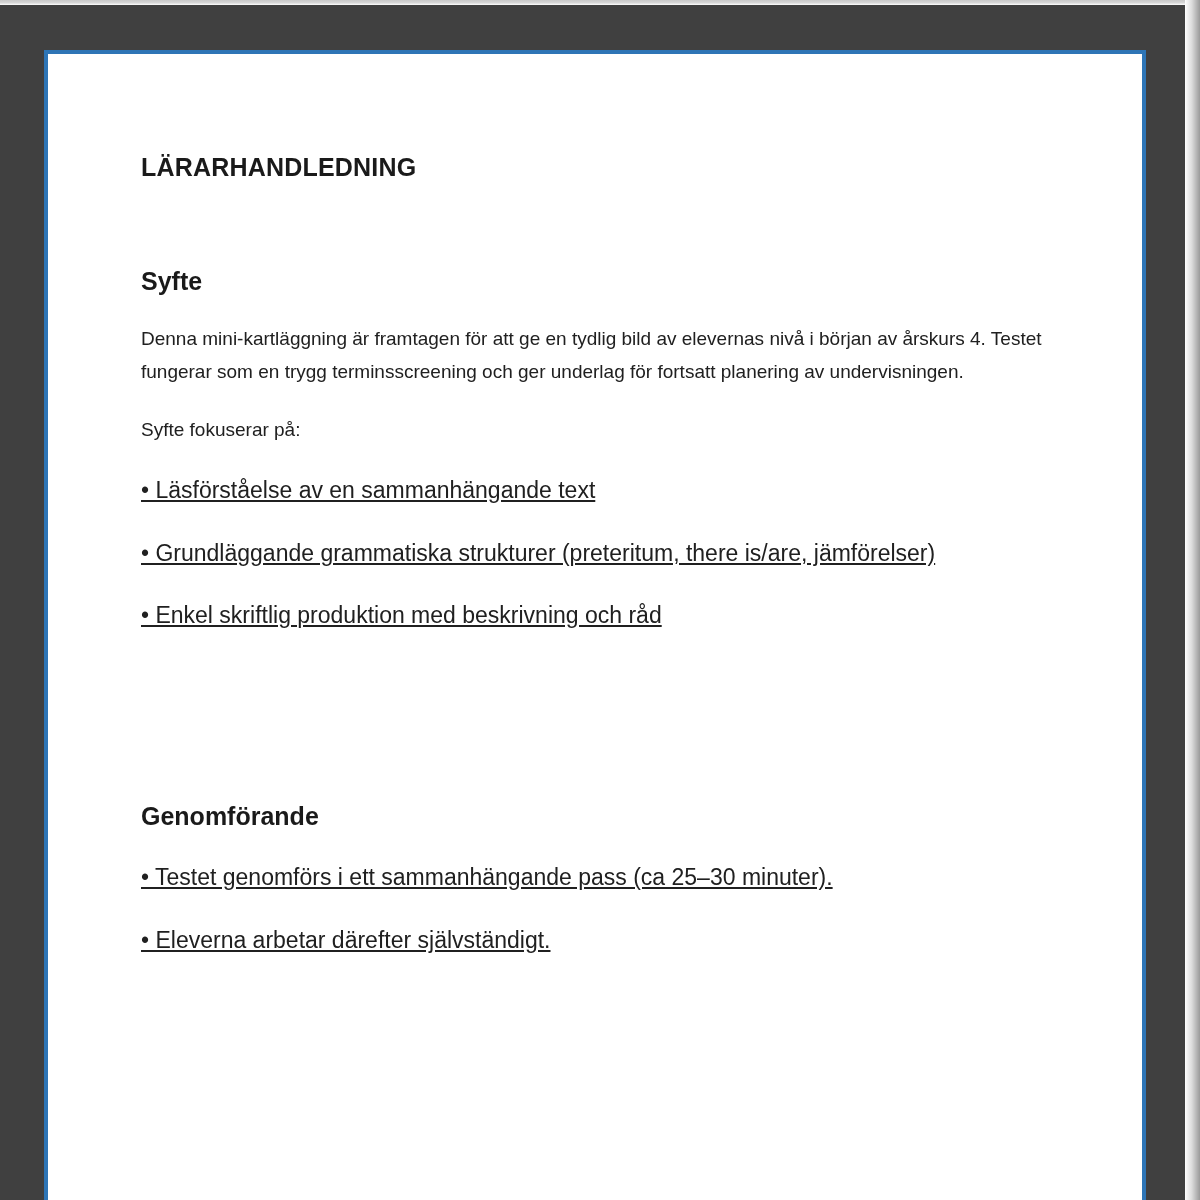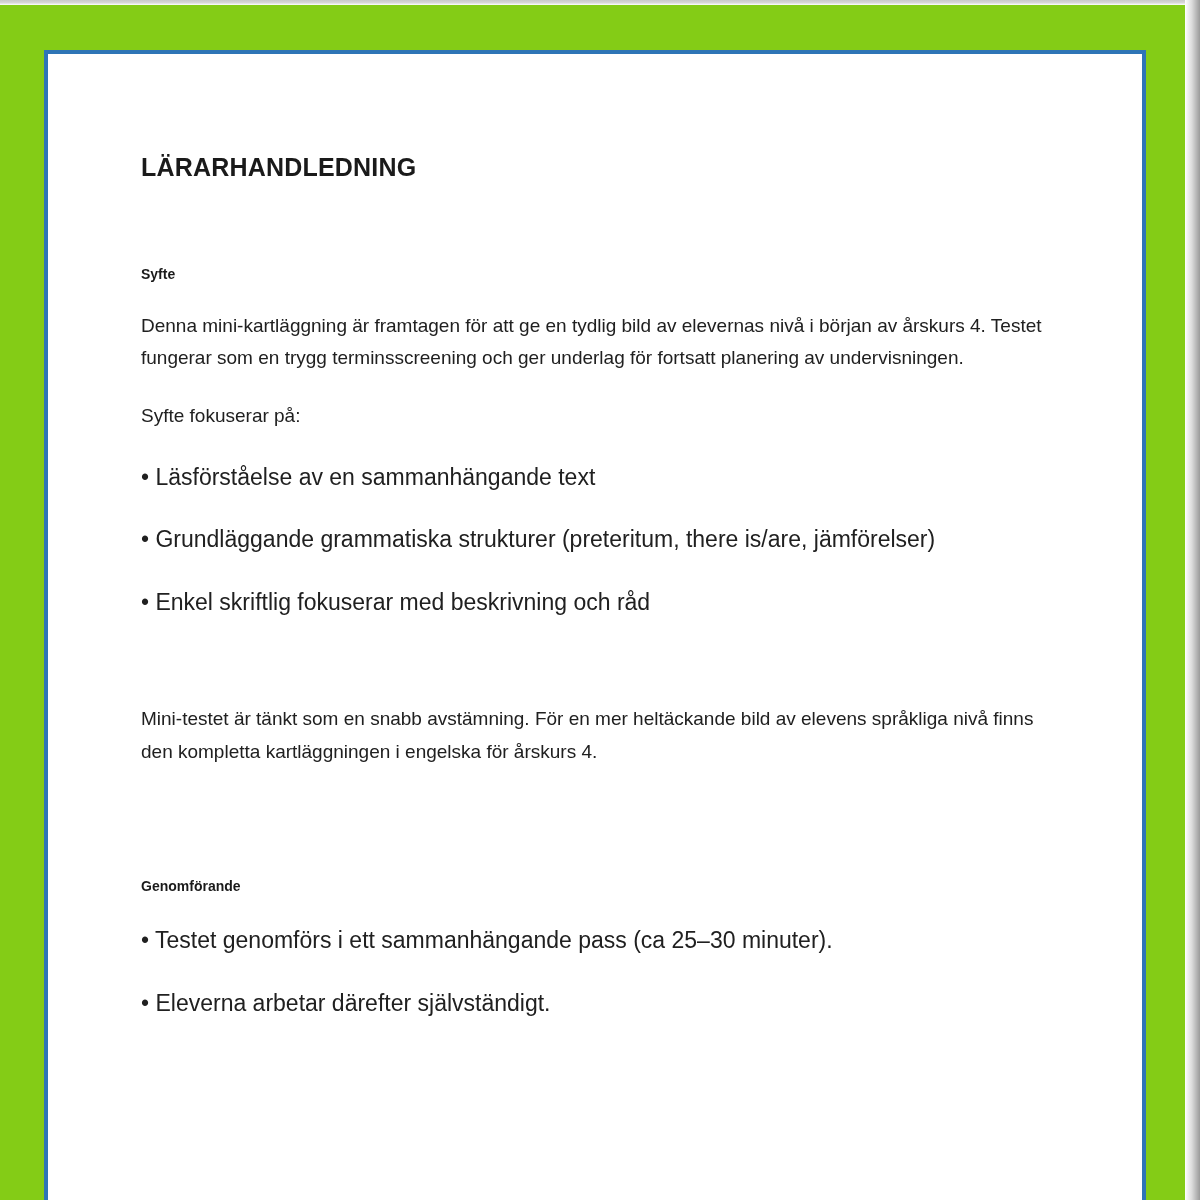--- a/index.html
+++ b/index.html
@@ -41,21 +41,21 @@
     background: linear-gradient(to right, #ffffff 0%, #dcdcdc 45%, #9a9a9a 100%);
   }
 
   
   #paper {
     position: absolute;
     top: 5px;
     left: 0;
     width: 1185px;
     height: 1195px;
-    background: #84cc16;
+    background: #404040;
   }
 
   
   #page-frame {
     position: absolute;
     top: 45px;
     left: 44px;
     width: 1102px;
     height: 1200px;
     border: 4px solid #2E75B6;
@@ -75,21 +75,21 @@
   .doc-title {
     font-size: 25px;
     font-weight: bold;
     color: #1a1a1a;
     letter-spacing: 0.2px;
     margin: 0 0 84px 0;
     line-height: 1.2;
   }
 
   .section-heading {
-    font-size: 14px;
+    font-size: 25px;
     font-weight: bold;
     color: #1a1a1a;
     margin: 0 0 26px 0;
     line-height: 1.25;
   }
 
   .section-heading.spaced-top {
     margin-top: 8px;
   }
 
@@ -98,20 +98,21 @@
     color: #202020;
     line-height: 1.72;
     margin: 0 0 25px 0;
   }
 
   .bullet-line {
     font-size: 23px;
     color: #202020;
     line-height: 1.72;
     margin: 0 0 23px 0;
+    text-decoration: underline;
   }
 
   .gap-block {
     height: 58px;
   }
   .gap-block.large {
     height: 76px;
   }
 </style>
 </head>
@@ -133,25 +134,24 @@
 
         <p class="para">Denna mini-kartläggning är framtagen för att ge en tydlig bild av elevernas nivå i början av årskurs 4. Testet fungerar som en trygg terminsscreening och ger underlag för fortsatt planering av undervisningen.</p>
 
         <p class="para">Syfte fokuserar på:</p>
 
         <p class="bullet-line">• Läsförståelse av en sammanhängande text</p>
 
         <p class="bullet-line">• Grundläggande grammatiska strukturer (preteritum, there is/are, jämförelser)</p>
 
 
-        <p class="bullet-line">• Enkel skriftlig fokuserar med beskrivning och råd</p>
+        <p class="bullet-line">• Enkel skriftlig produktion med beskrivning och råd</p>
 
         <div class="gap-block"></div>
 
-        <p class="para">Mini-testet är tänkt som en snabb avstämning. För en mer heltäckande bild av elevens språkliga nivå finns den kompletta kartläggningen i engelska för årskurs 4.</p>
 
         <div class="gap-block large"></div>
 
         <h2 class="section-heading spaced-top">Genomförande</h2>
 
         <p class="bullet-line">• Testet genomförs i ett sammanhängande pass (ca 25–30 minuter).</p>
 
 
         <p class="bullet-line">• Eleverna arbetar därefter självständigt.</p>
 

